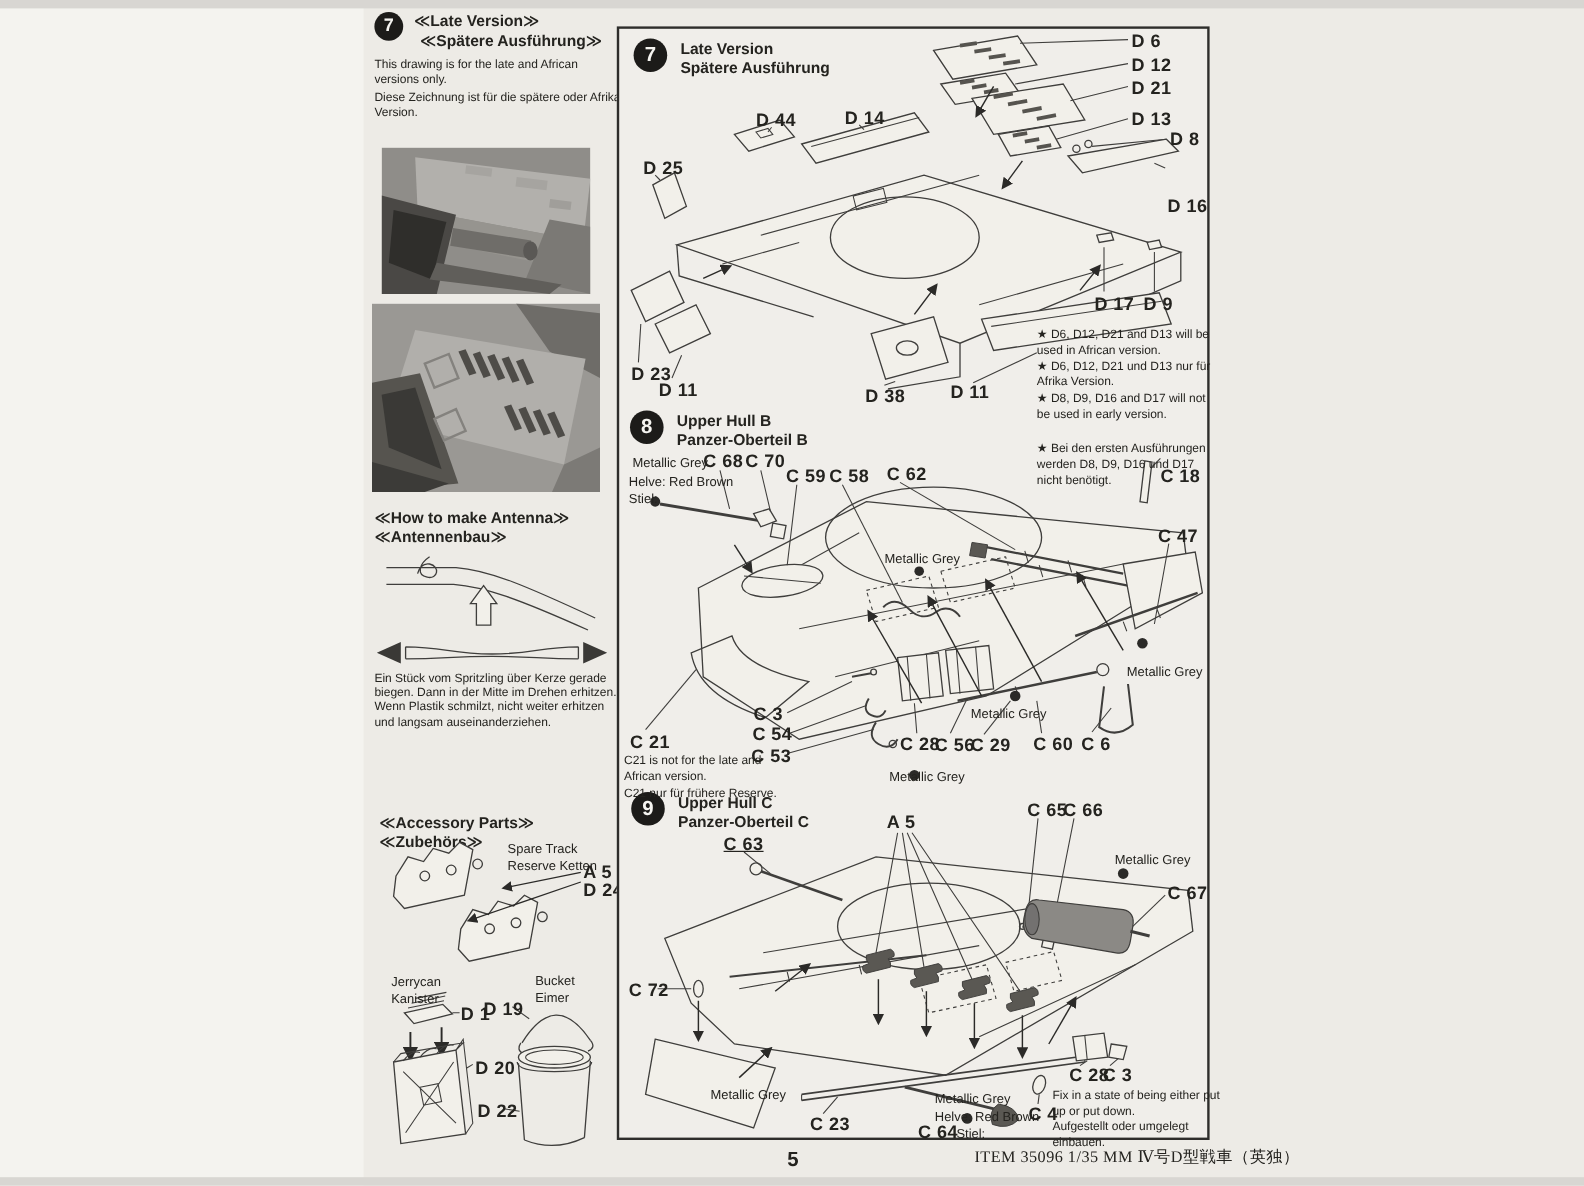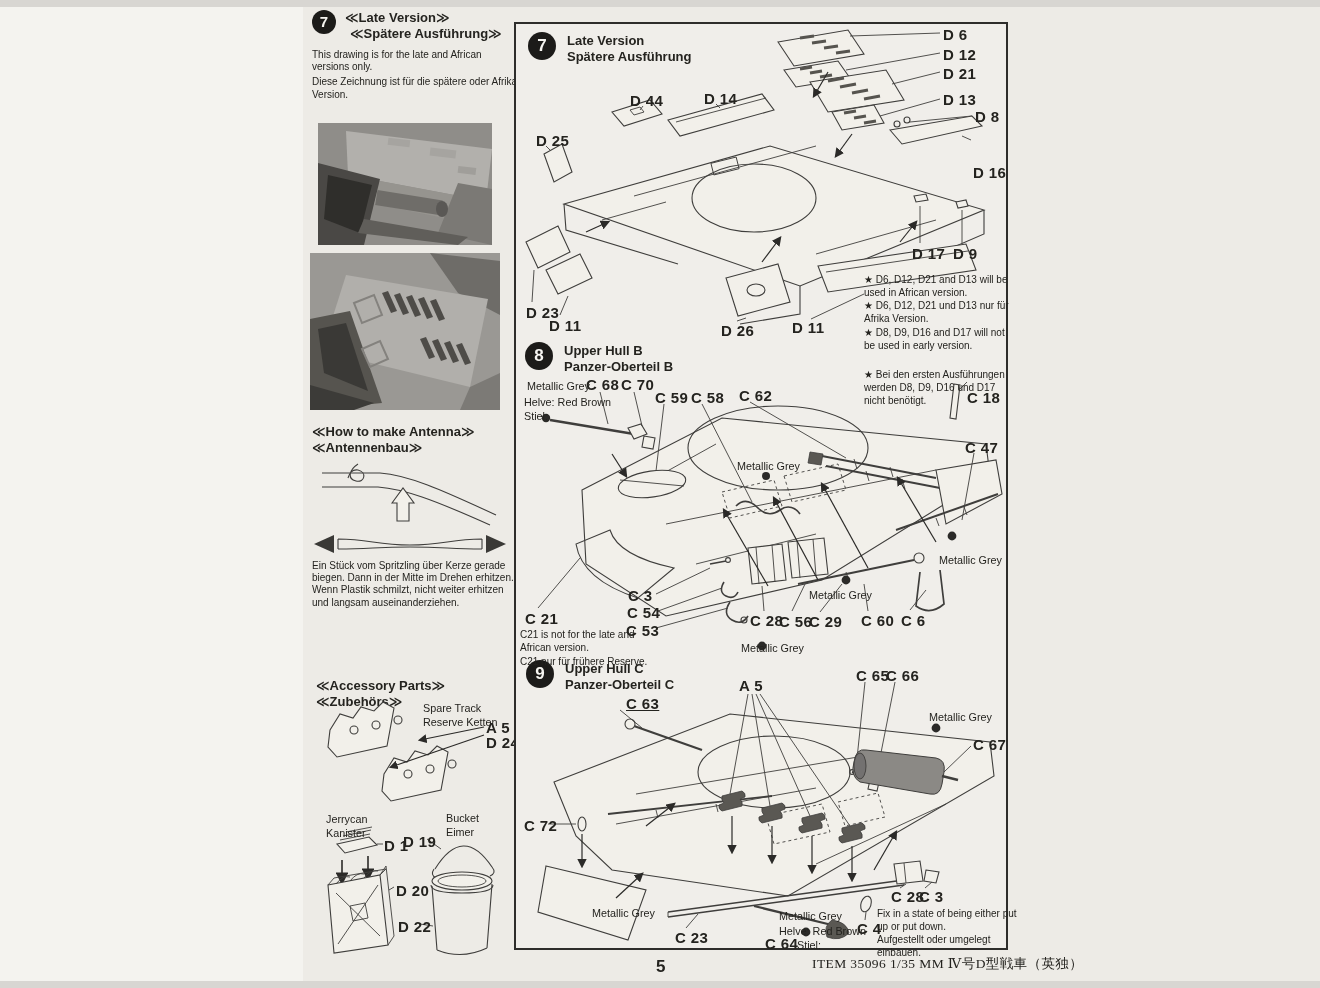--- a/index.html
+++ b/index.html
@@ -389,21 +389,21 @@
       <span class="lbl part" style="left: 427px; top: 2px;">D 6</span>
       <span class="lbl part" style="left: 427px; top: 22px;">D 12</span>
       <span class="lbl part" style="left: 427px; top: 41px;">D 21</span>
       <span class="lbl part" style="left: 427px; top: 67px;">D 13</span>
       <span class="lbl part" style="left: 459px; top: 84px;">D 8</span>
       <span class="lbl part" style="left: 457px; top: 108px; margin-top: 32px;">D 16</span>
       <span class="lbl part" style="left: 396px; top: 221px;">D 17</span>
       <span class="lbl part" style="left: 437px; top: 221px;">D 9</span>
       <span class="lbl part" style="left: 10px; top: 280px;">D 23</span>
       <span class="lbl part" style="left: 33px; top: 293px;">D 11</span>
-      <span class="lbl part" style="left: 205px; top: 298px;">D 26</span>
+      <span class="lbl part" style="left: 205px; top: 298px;">D 38</span>
       <span class="lbl part" style="left: 276px; top: 295px;">D 11</span>
       <span class="lbl note" style="left: 348px; top: 249px; width: 148px; white-space: pre-line;">★ D6, D12, D21 and D13 will be used in African version.</span>
       <span class="lbl note" style="left: 348px; top: 275px; width: 148px; white-space: pre-line;">★ D6, D12, D21 und D13 nur für Afrika Version.</span>
       <span class="lbl note" style="left: 348px; top: 302px; width: 148px; white-space: pre-line;">★ D8, D9, D16 and D17 will not be used in early version.</span>
       <span class="lbl note" style="left: 348px; top: 344px; width: 148px; white-space: pre-line;">★ Bei den ersten Ausführungen werden D8, D9, D16 und D17 nicht benötigt.</span>
       <span class="lbl small" style="left: 11px; top: 356px;">Metallic Grey</span>
       <span class="lbl small" style="left: 8px; top: 372px;">Helve: Red Brown</span>
       <span class="lbl small" style="left: 8px; top: 386px;">Stiel:</span>
       <span class="lbl part" style="left: 70px; top: 352px;">C 68</span>
       <span class="lbl part" style="left: 105px; top: 352px;">C 70</span>
@@ -421,21 +421,21 @@
       <span class="lbl part" style="left: 234px; top: 588px;">C 28</span>
       <span class="lbl part" style="left: 263px; top: 589px;">C 56</span>
       <span class="lbl part" style="left: 293px; top: 589px;">C 29</span>
       <span class="lbl part" style="left: 345px; top: 588px;">C 60</span>
       <span class="lbl part" style="left: 385px; top: 588px;">C 6</span>
       <span class="lbl small" style="left: 225px; top: 618px;">Metallic Grey</span>
       <span class="lbl part" style="left: 9px; top: 586px;">C 21</span>
       <span class="lbl note" style="left: 4px; top: 604px; width: 160px; white-space: pre-line;">C21 is not for the late and
 African version.</span>
       <span class="lbl note" style="left: 4px; top: 631px; width: 170px; white-space: pre-line;">C21 nur für frühere Reserve.</span>
-      <span class="lbl part" style="left: 110px; top: 671px; text-decoration: underline;">C 63</span>
+      <span class="lbl part" style="left: 87px; top: 671px; text-decoration: underline;">C 63</span>
       <span class="lbl part" style="left: 223px; top: 653px;">A 5</span>
       <span class="lbl part" style="left: 340px; top: 643px;">C 65</span>
       <span class="lbl part" style="left: 370px; top: 643px;">C 66</span>
       <span class="lbl small" style="left: 413px; top: 687px;">Metallic Grey</span>
       <span class="lbl part" style="left: 457px; top: 712px;">C 67</span>
       <span class="lbl part" style="left: 8px; top: 793px;">C 72</span>
       <span class="lbl small" style="left: 76px; top: 883px;">Metallic Grey</span>
       <span class="lbl part" style="left: 159px; top: 905px;">C 23</span>
       <span class="lbl small" style="left: 263px; top: 886px;">Metallic Grey</span>
       <span class="lbl small" style="left: 263px; top: 901px;">Helve: Red Brown</span>

